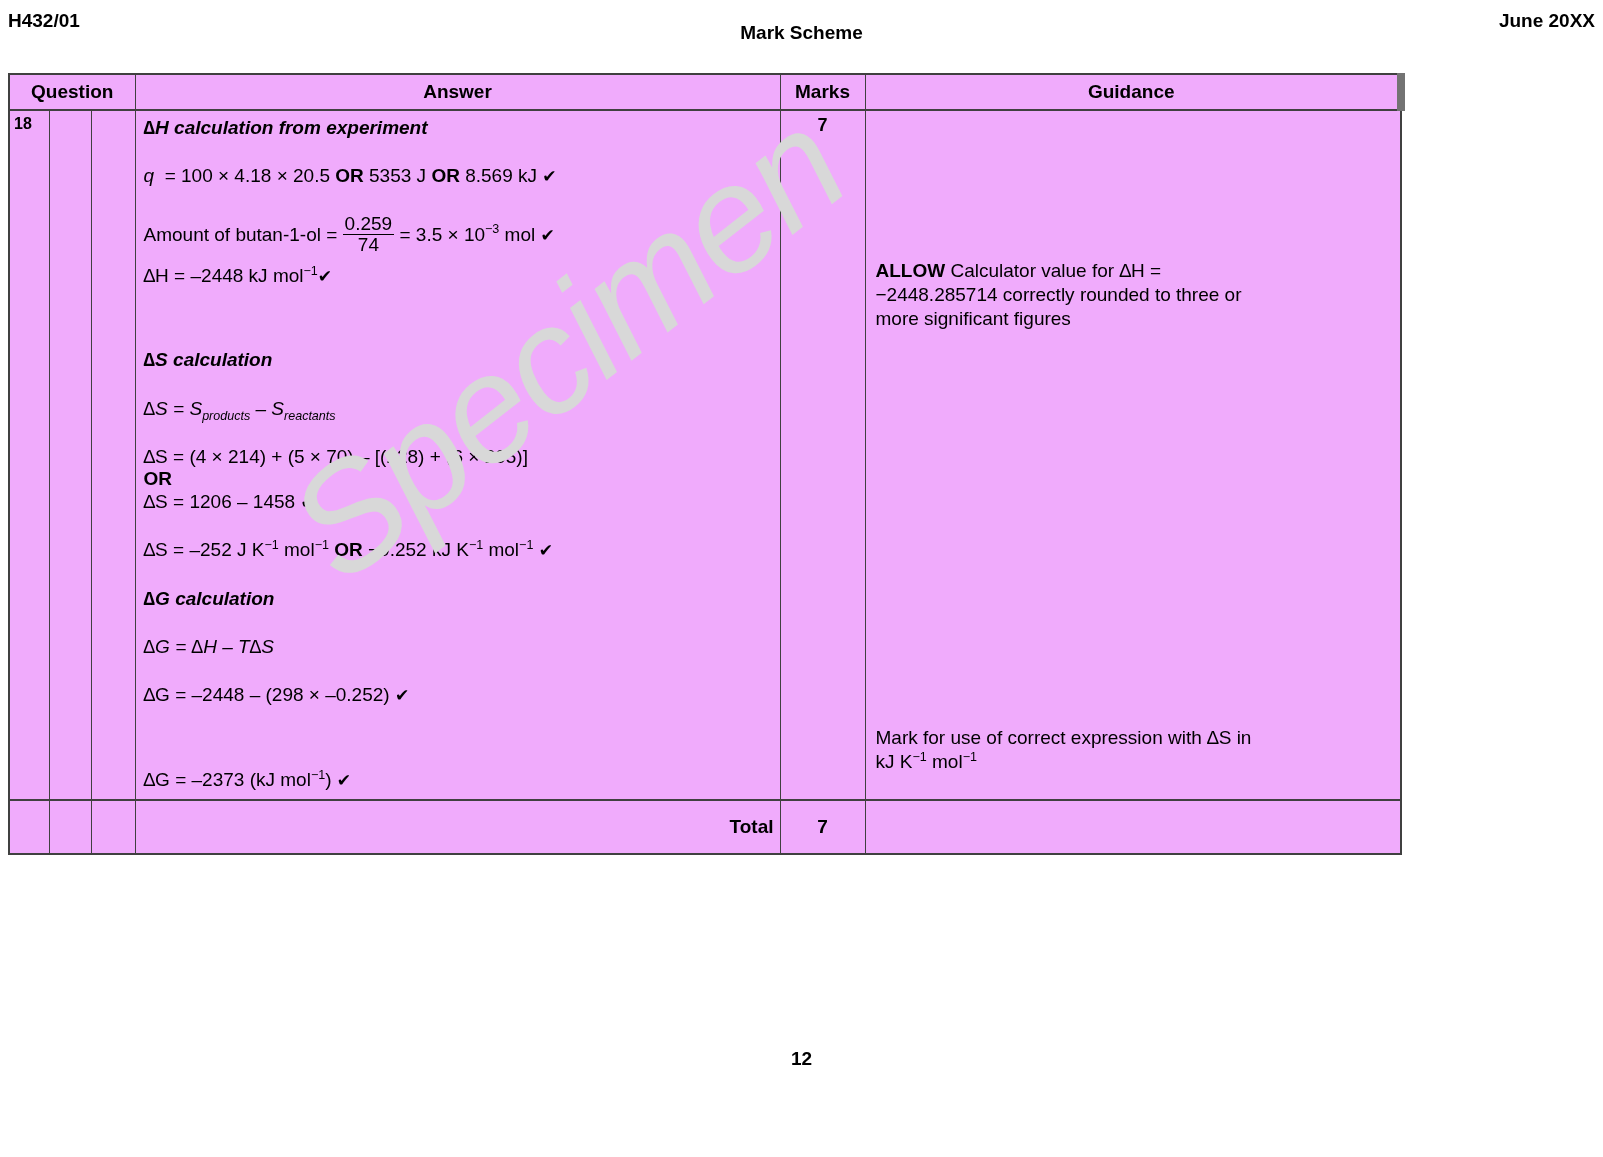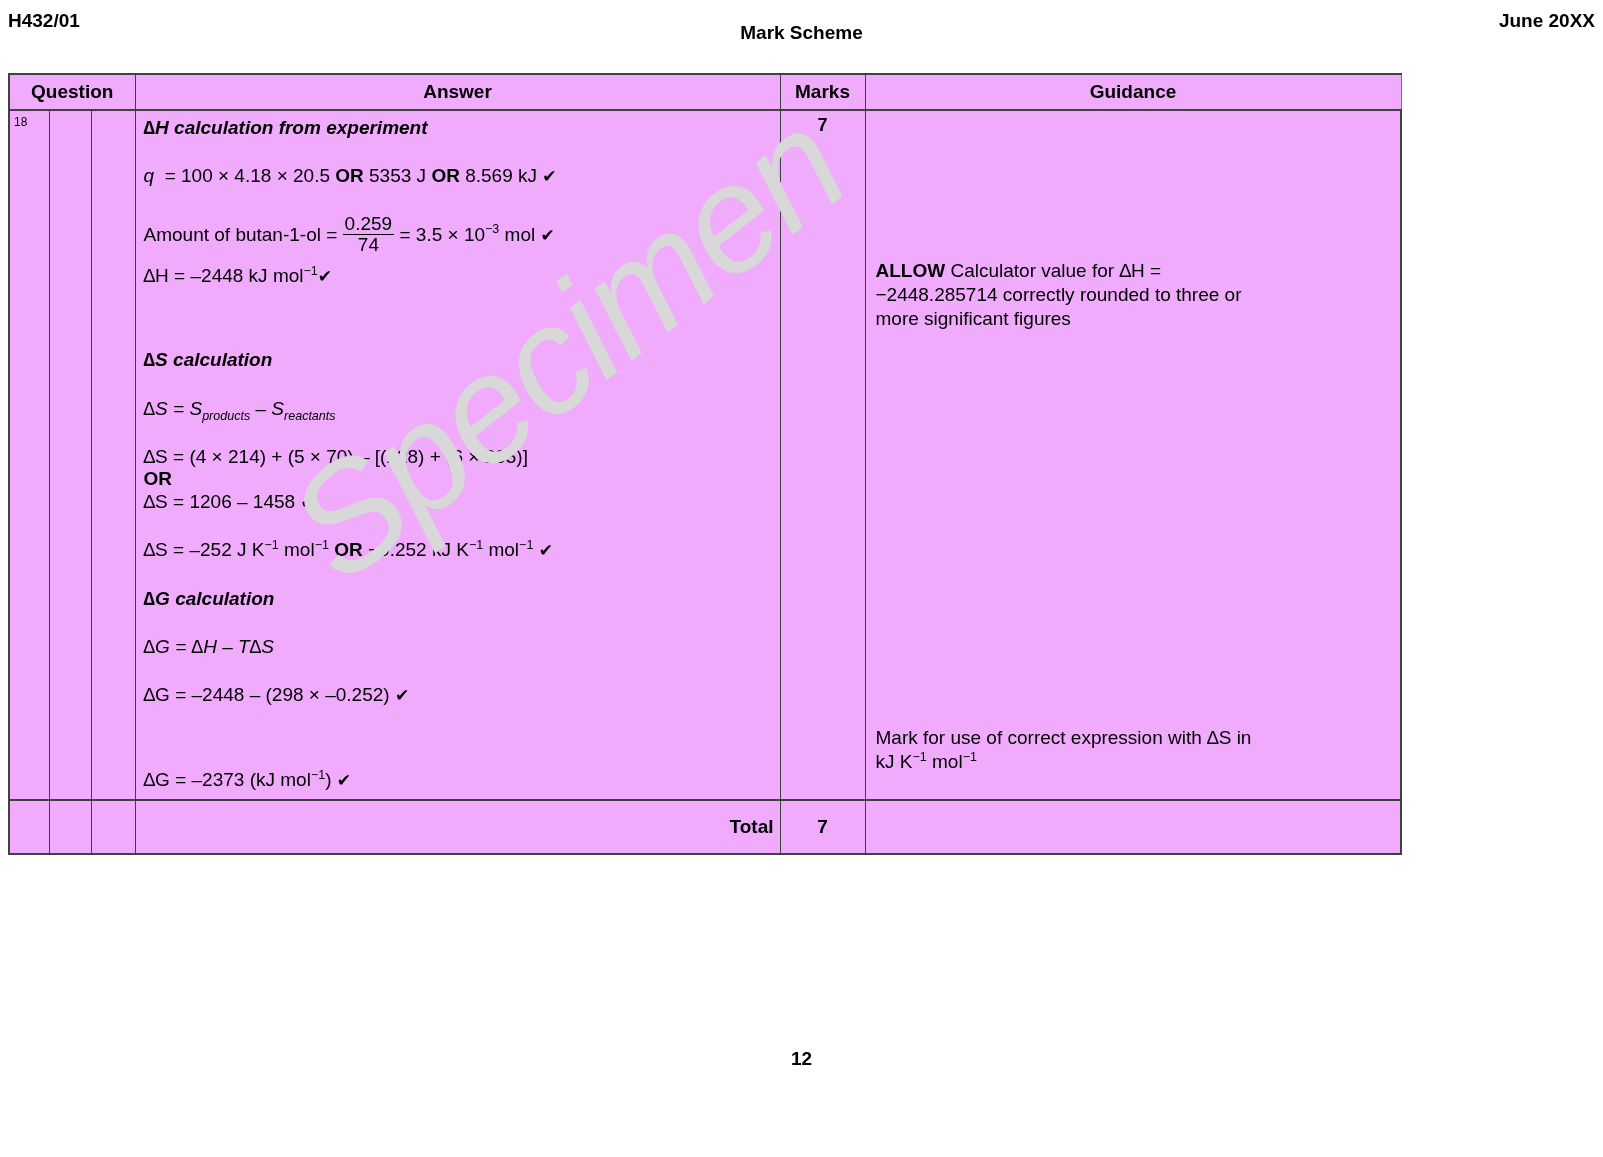--- a/index.html
+++ b/index.html
@@ -59,33 +59,33 @@
     border-bottom: 2px solid #404040;
     border-top: 2px solid #404040;
     text-align: center;
     font-size: 19px;
     font-weight: bold;
     height: 34px;
     line-height: 34px;
     padding: 0 2px;
   }
   .ms-table thead th.first { border-left: 2px solid #404040; }
-  .ms-table thead th.last  { border-right: 1px solid #737373; }
+  .ms-table thead th.last  { border-right: 8px solid #737373; }
 
   .col-q1 { width: 40px; }
   .col-q2 { width: 42px; }
   .col-q3 { width: 44px; }
   .col-ans { width: 645px; }
   .col-marks { width: 85px; }
   .col-guid { width: 536px; }
 
   td.cell-q {
     border-left: 2px solid #404040;
-    font-size: 12px;
-    font-weight: normal;
+    font-size: 16px;
+    font-weight: bold;
     padding: 4px 0 0 4px;
   }
   td.cell-q-blank { padding: 0; }
   td.cell-ans { padding: 6px 4px 8px 8px; }
   td.cell-marks {
     text-align: center;
     font-size: 18px;
     font-weight: bold;
     padding-top: 4px;
   }

